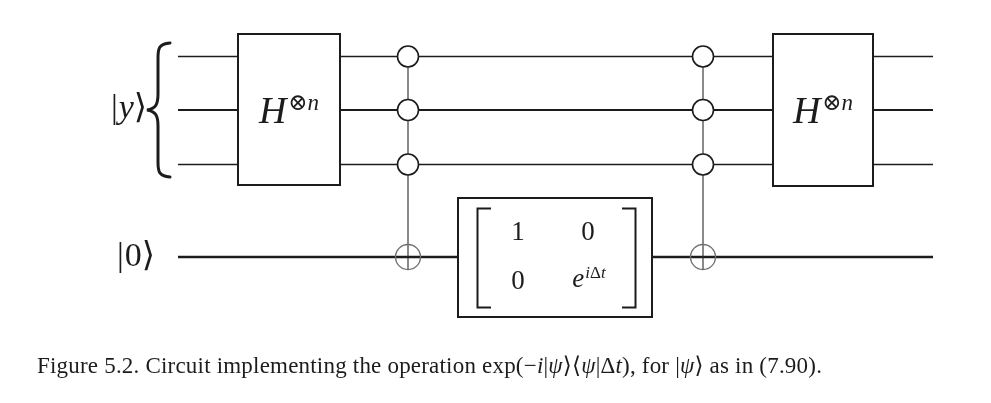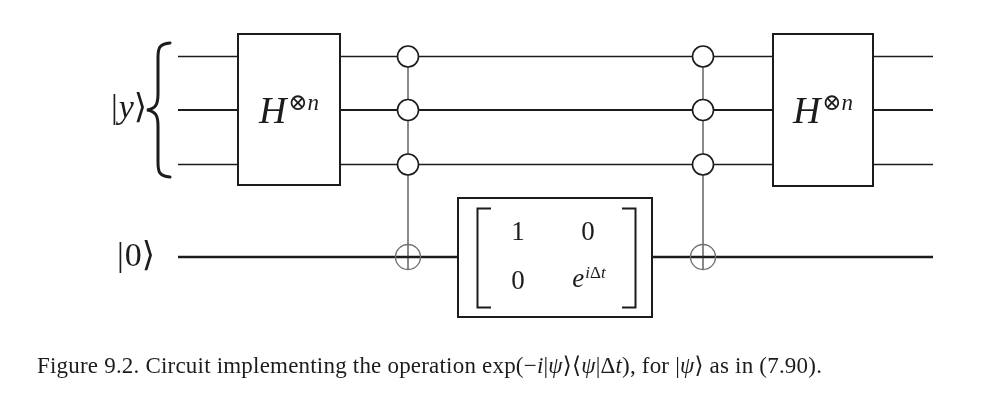--- a/index.html
+++ b/index.html
@@ -110,16 +110,16 @@
   </div>
 
   <div class="lbl m-entry" style="left:518px; top:231px;">1</div>
   <div class="lbl m-entry" style="left:588px; top:231px;">0</div>
   <div class="lbl m-entry" style="left:518px; top:280px;">0</div>
   <div class="lbl m-entry" style="left:589px; top:278px;">
     <span class="it">e</span><span class="m-sup"><span class="it">i</span><span>Δ</span><span class="it">t</span></span>
   </div>
 
   <div class="caption">
-    <span>Figure 9.2. Circuit implementing the operation exp(−</span><span class="it">i</span><span>|</span><span class="it">ψ</span><span>⟩⟨</span><span class="it">ψ</span><span>|Δ</span><span class="it">t</span><span>), for |</span><span class="it">ψ</span><span>⟩ as in (7.90).</span>
+    <span>Figure 5.2. Circuit implementing the operation exp(−</span><span class="it">i</span><span>|</span><span class="it">ψ</span><span>⟩⟨</span><span class="it">ψ</span><span>|Δ</span><span class="it">t</span><span>), for |</span><span class="it">ψ</span><span>⟩ as in (7.90).</span>
   </div>
 
 </div>
 
 </body></html>

